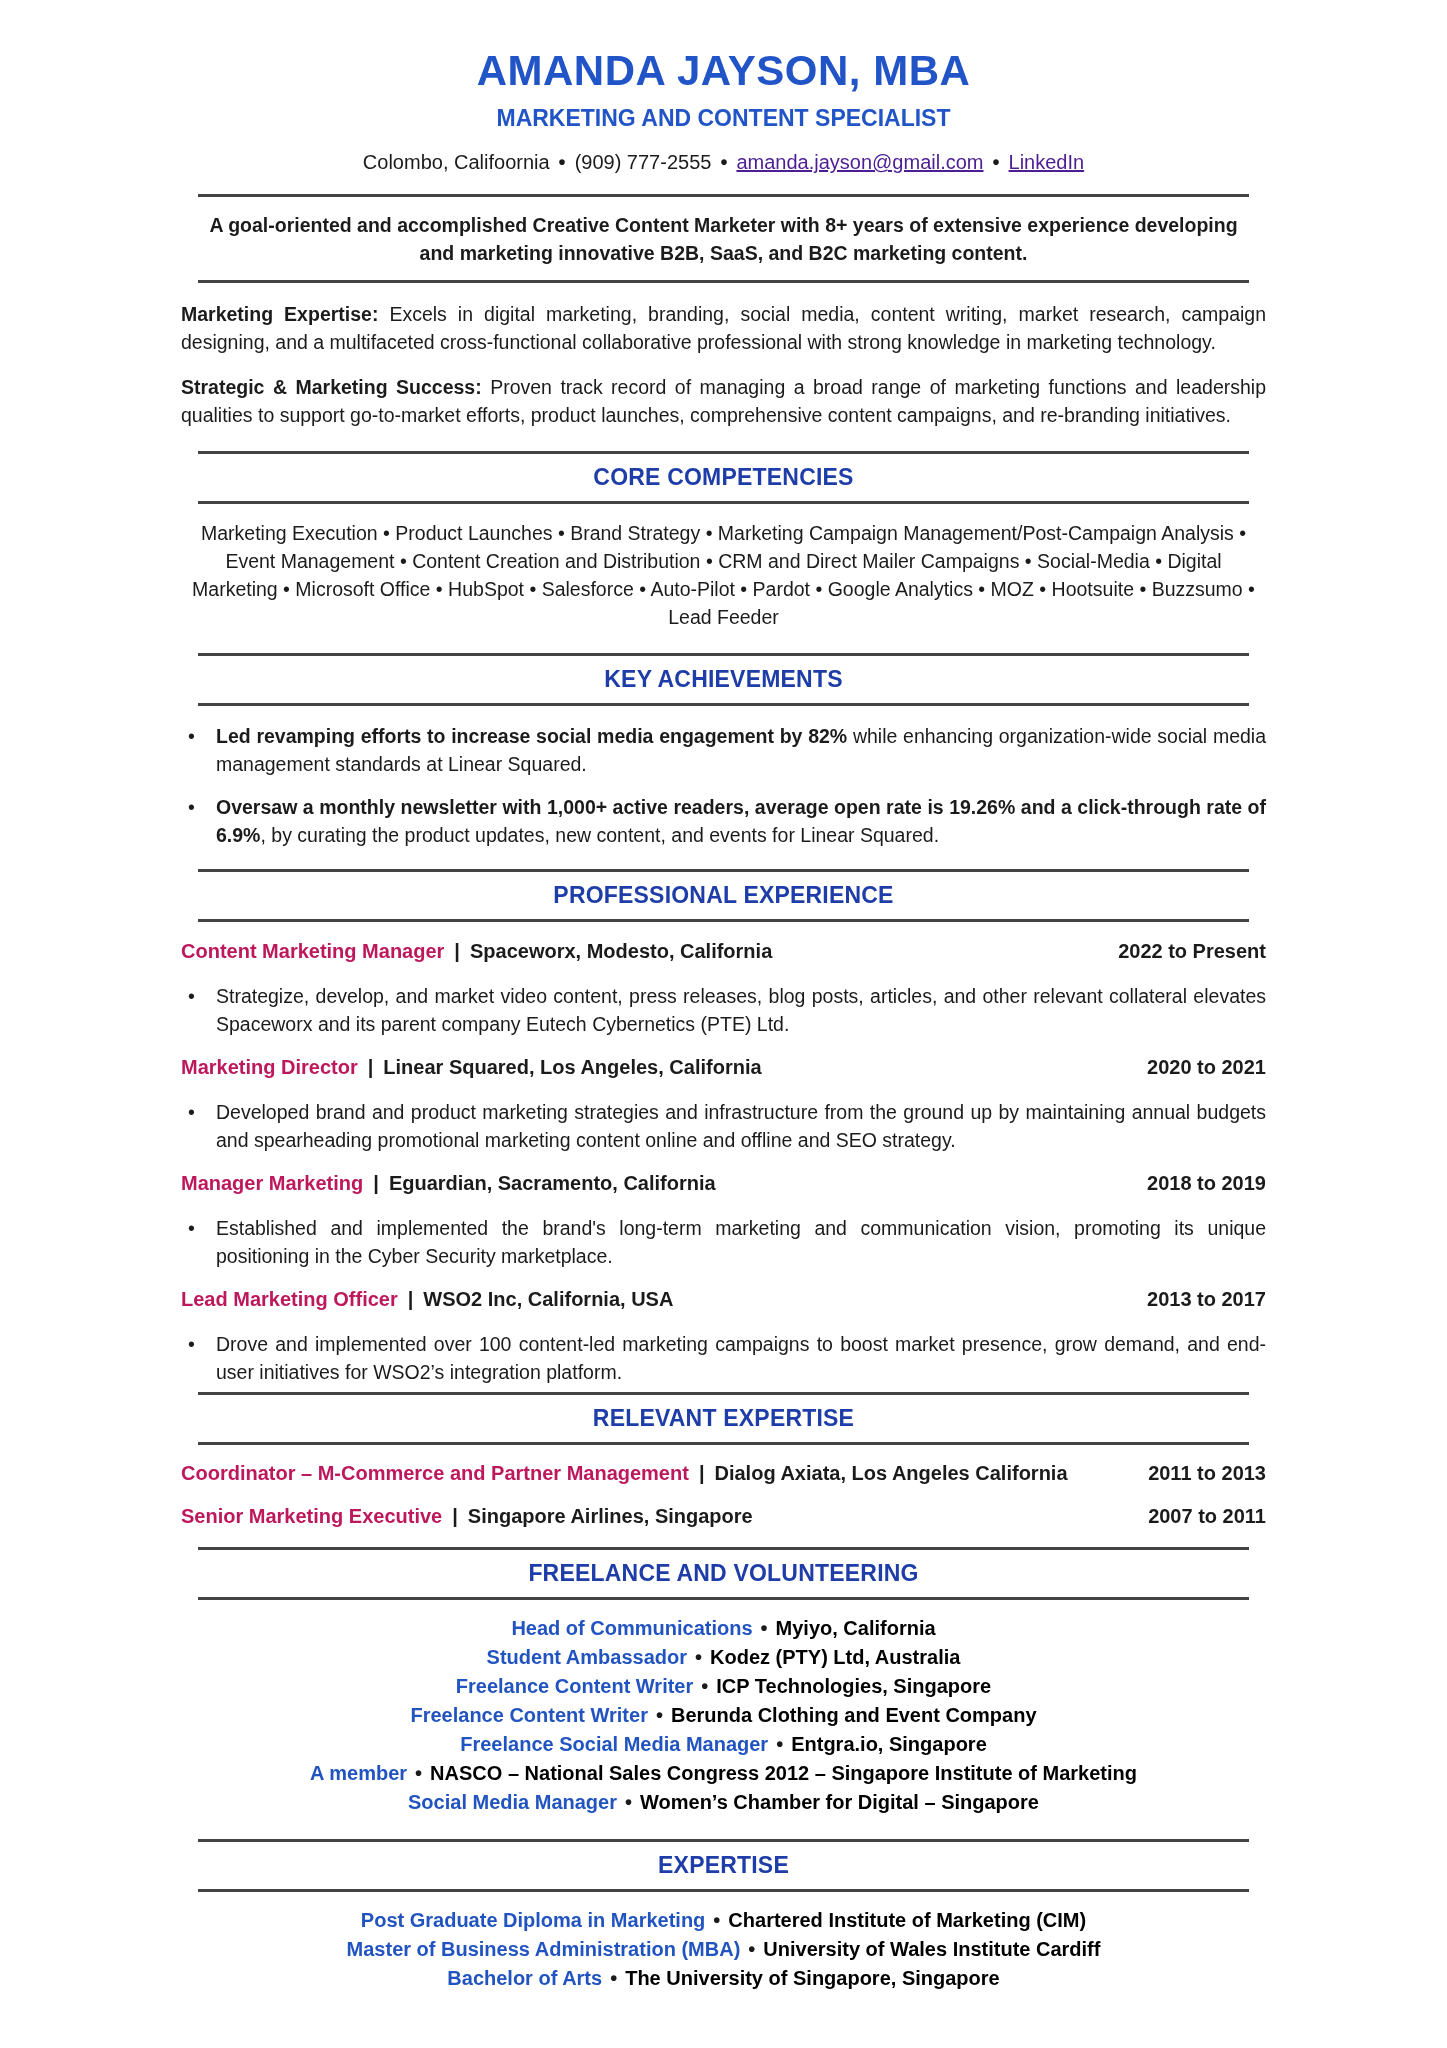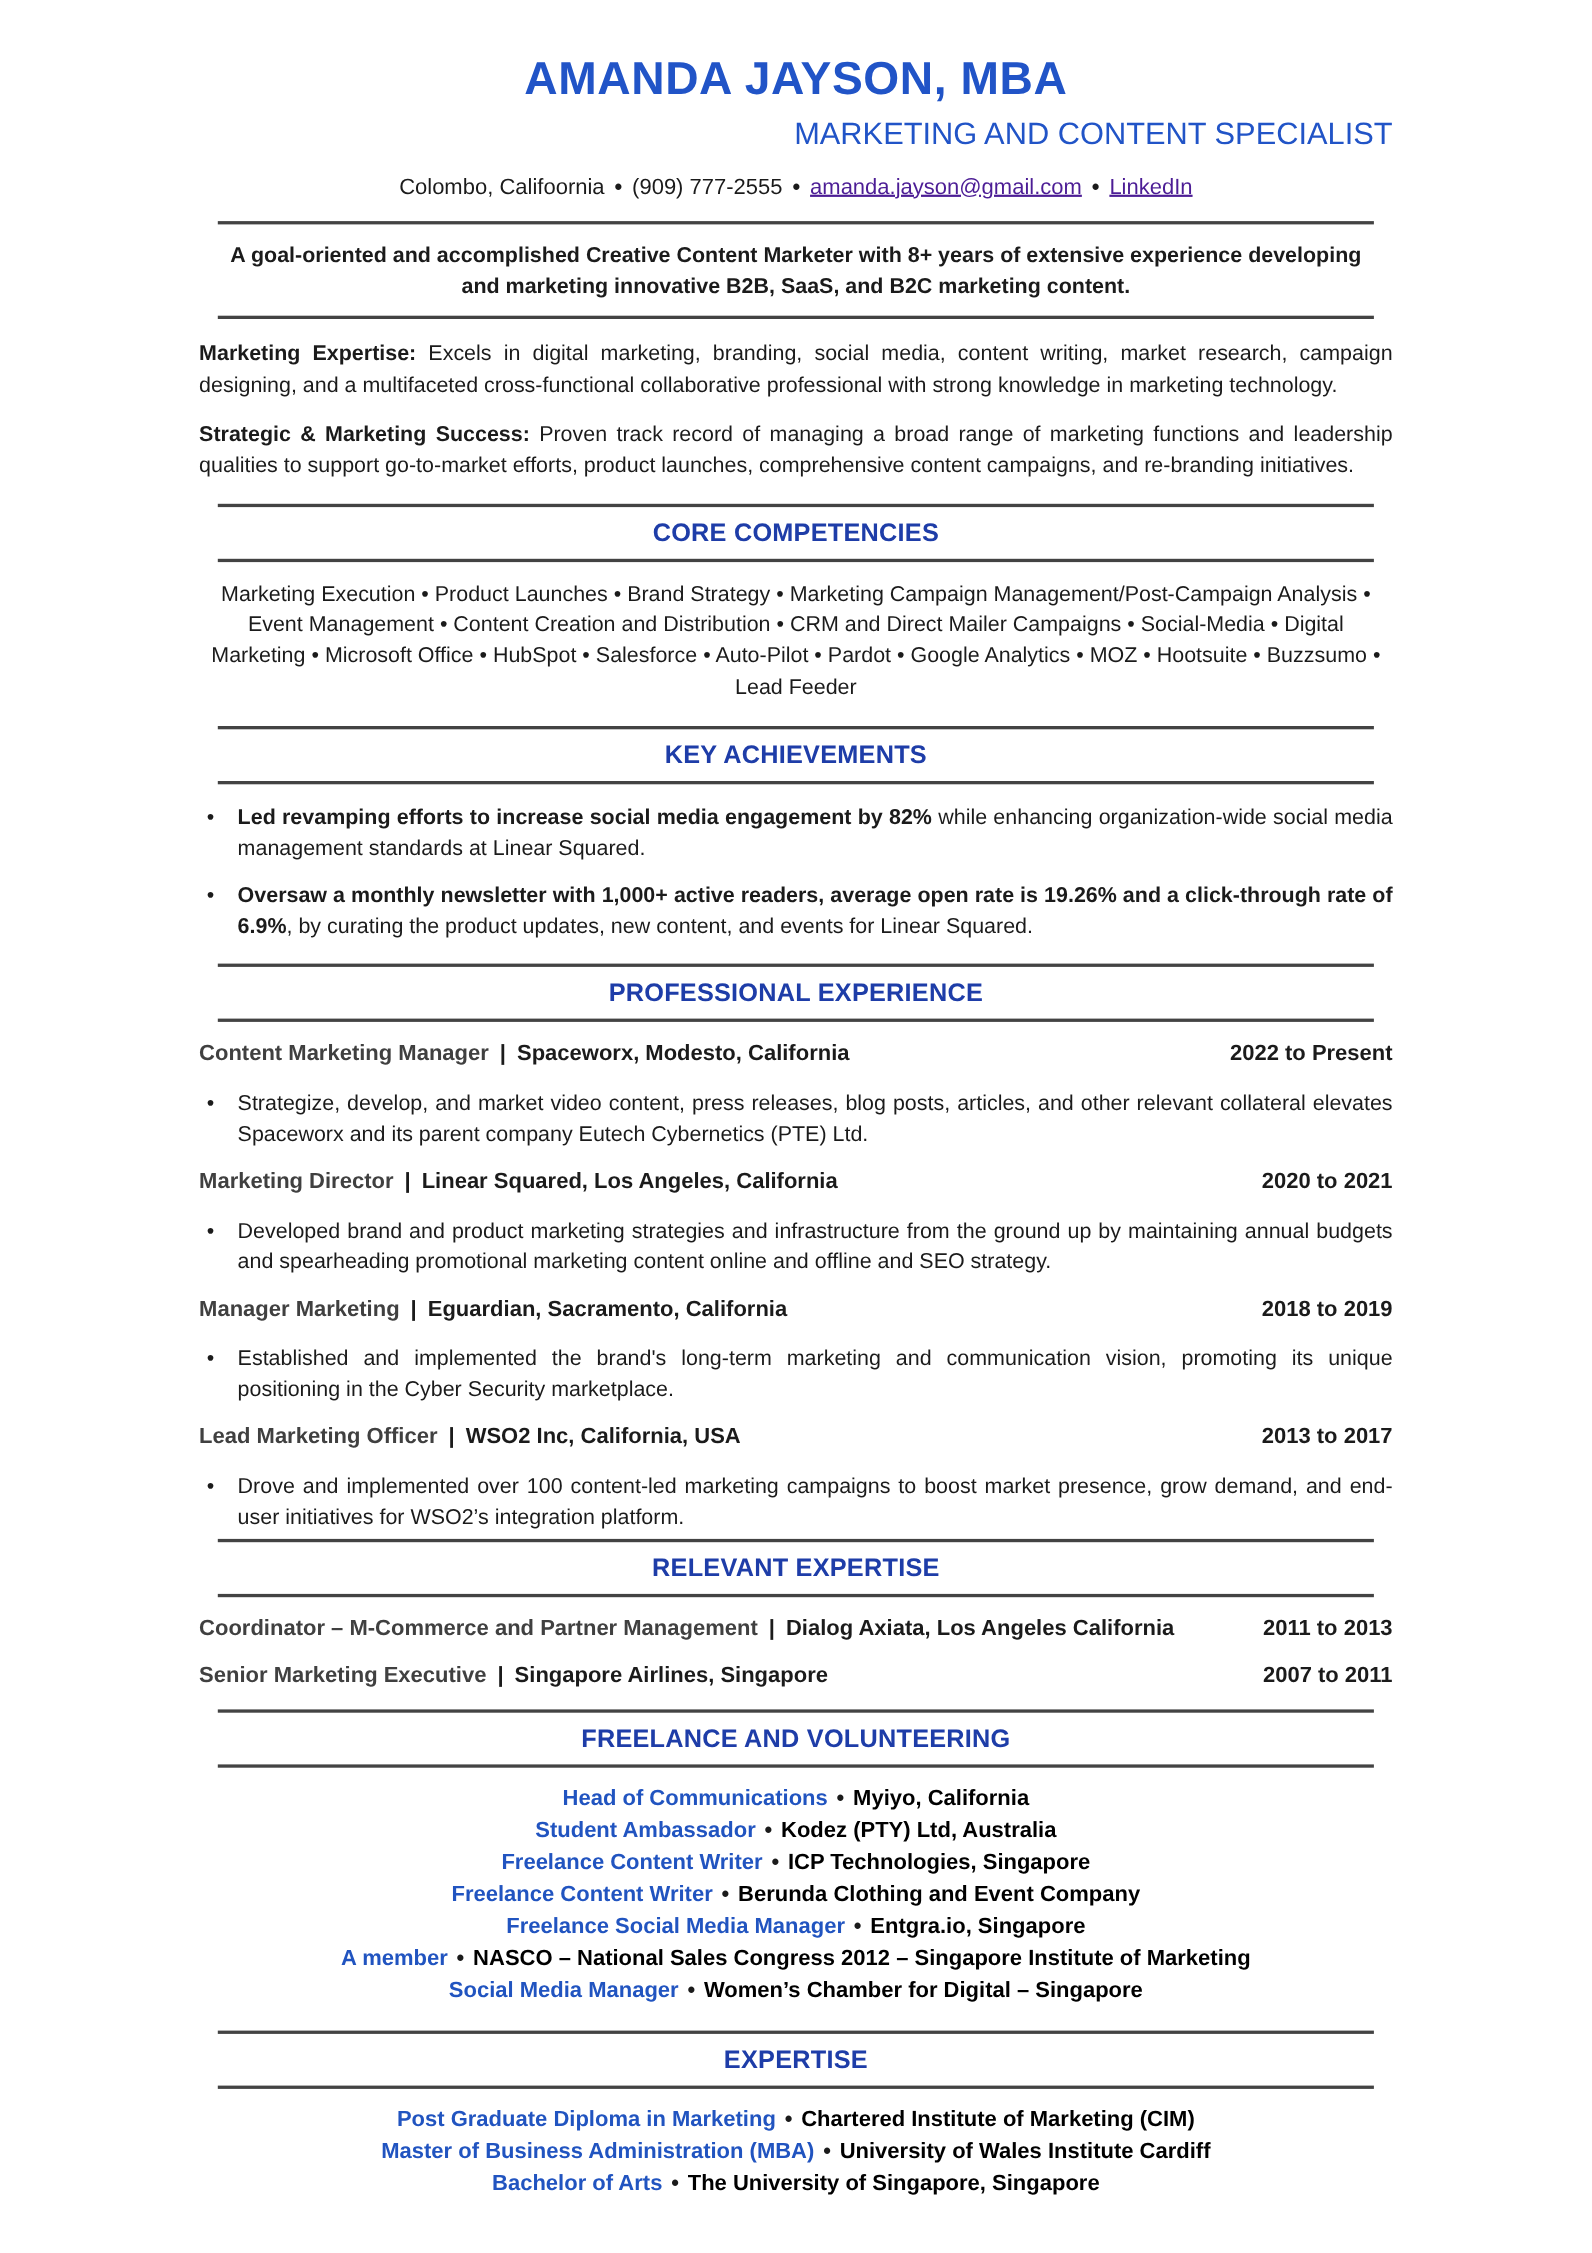--- a/index.html
+++ b/index.html
@@ -22,24 +22,23 @@
   .hdr-name {
     margin: 0;
     font-size: 42px;
     line-height: 1.1;
     font-weight: bold;
     color: #2154c7;
     letter-spacing: 0.5px;
   }
   .hdr-role {
     margin: 8px 0 0;
-    font-size: 28px;
-    font-weight: normal;
+    font-size: 23px;
+    font-weight: bold;
     color: #2154c7;
-    text-align: right;
   }
   .hdr-contact {
     margin: 13px 0 0;
     font-size: 20px;
     color: #1b1b1b;
   }
   .csep { margin: 0 9px; font-weight: bold; }
   a.link, .link {
     color: #4c1d95;
     text-decoration: underline;
@@ -82,21 +81,21 @@
   
   .ul { margin: 16px 0 20px; }
   .li { display: flex; margin: 0 0 15px; }
   .li .dot { width: 35px; flex: 0 0 35px; padding-left: 7px; }
   .li .txt { flex: 1; text-align: justify; }
   .li .b { font-weight: bold; }
 
   
   .job { margin-top: 15px; }
   .job-row { display: flex; align-items: baseline; font-size: 20px; }
-  .job-title { font-weight: bold; color: #404040; white-space: nowrap; }
+  .job-title { font-weight: bold; color: #be185d; white-space: nowrap; }
   .pipe { margin: 0 10px; font-weight: bold; color: #1b1b1b; }
   .job-company { font-weight: bold; color: #1b1b1b; flex: 1; }
   .job-dates { font-weight: bold; color: #1b1b1b; white-space: nowrap; }
   .job .li { margin: 16px 0 6px; }
 
   
   .rel-rows { margin: 6px 0 16px; }
   .rel-rows .job-row { margin-top: 14px; }
 
   

